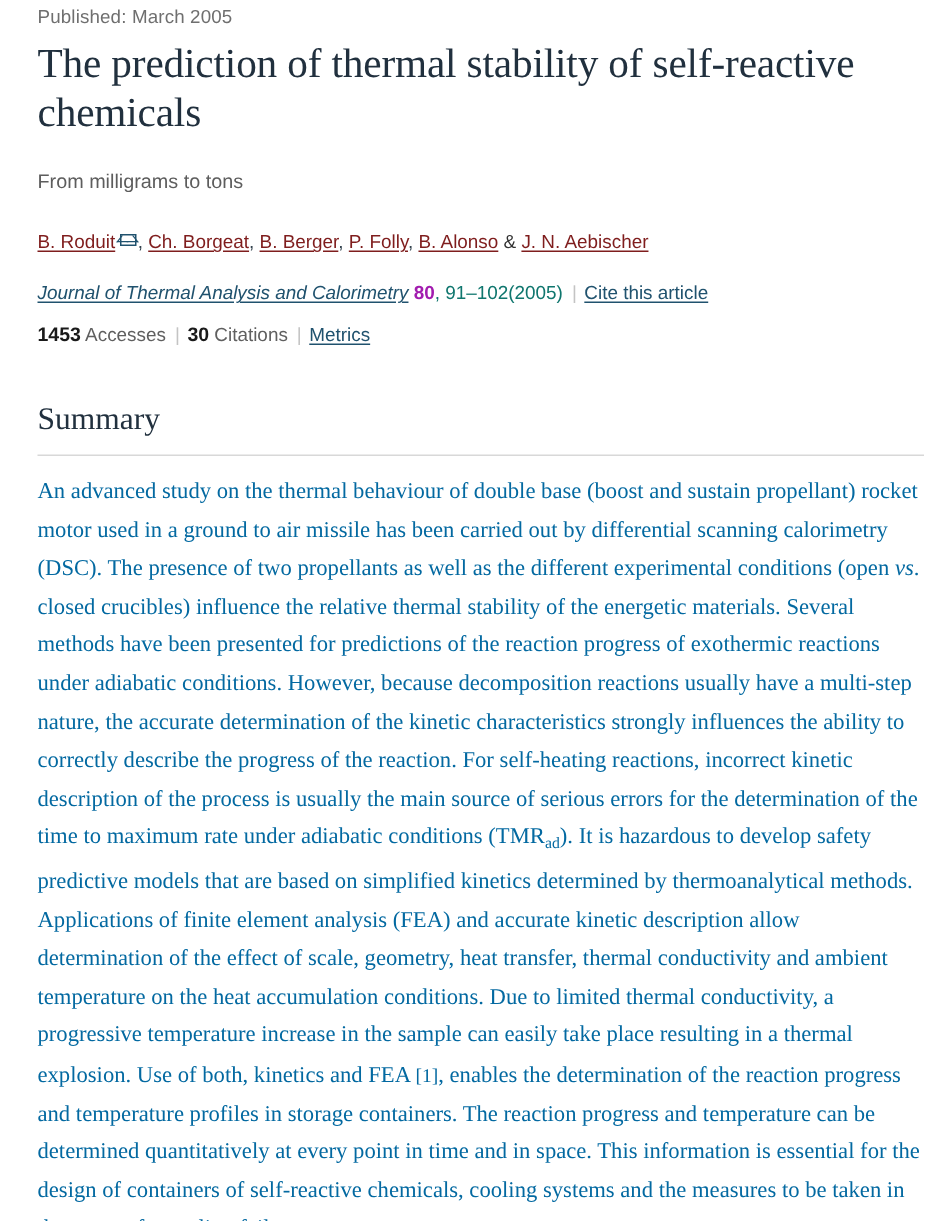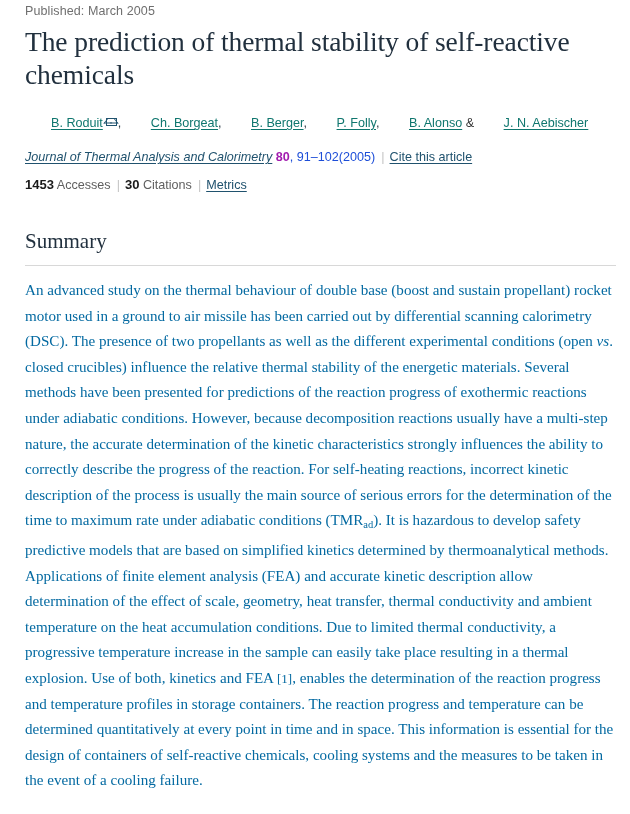--- a/index.html
+++ b/index.html
@@ -45,24 +45,23 @@
     line-height: 17px;
   }
   .authors {
     margin: 23px 0 0 0;
     font-family: "Liberation Sans", sans-serif;
     font-size: 12.6px;
     color: #33424e;
     line-height: 18px;
   }
   .authors a {
-    color: #0f766e;
+    color: #7f1d1d;
     text-decoration: underline;
     text-underline-offset: 2px;
-    margin-left: 26px;
   }
   .amp { color: #333333; }
   .env-icon {
     display: inline-block;
     width: 11px;
     height: 8px;
     border: 1px solid #20526e;
     position: relative;
     vertical-align: 1px;
     margin: 0 1px 0 3px;
@@ -100,21 +99,21 @@
     line-height: 18px;
   }
   .journal-link {
     font-style: italic;
     color: #20526e;
     text-decoration: underline;
     text-underline-offset: 2px;
     text-align: center;
   }
   .vol { font-weight: bold; color: #a21caf; }
-  .pages { color: #1d4ed8; text-align: right; }
+  .pages { color: #0f766e; text-align: right; }
   .sep {
     display: inline-block;
     color: #c4c4c4;
     margin: 0 5px 0 6px;
     font-weight: 300;
   }
   .cite-link, .metrics-link {
     color: #20526e;
     text-decoration: underline;
     text-underline-offset: 2px;
@@ -165,20 +164,21 @@
 </style>
 </head>
 <body>
 
 <div class="page">
 
   <div class="published">Published: March 2005</div>
 
   <h1 class="title">The prediction of thermal stability of self-reactive chemicals</h1>
 
+  <div class="subtitle">From milligrams to tons</div>
 
   <div class="authors">
     <a href="#">B. Roduit</a><span class="env-icon"></span><span>,</span>
     <a href="#">Ch. Borgeat</a><span>,</span>
     <a href="#">B. Berger</a><span>,</span>
     <a href="#">P. Folly</a><span>,</span>
     <a href="#">B. Alonso</a>
     <span class="amp">&amp;</span>
     <a href="#">J. N. Aebischer</a>
   </div>

